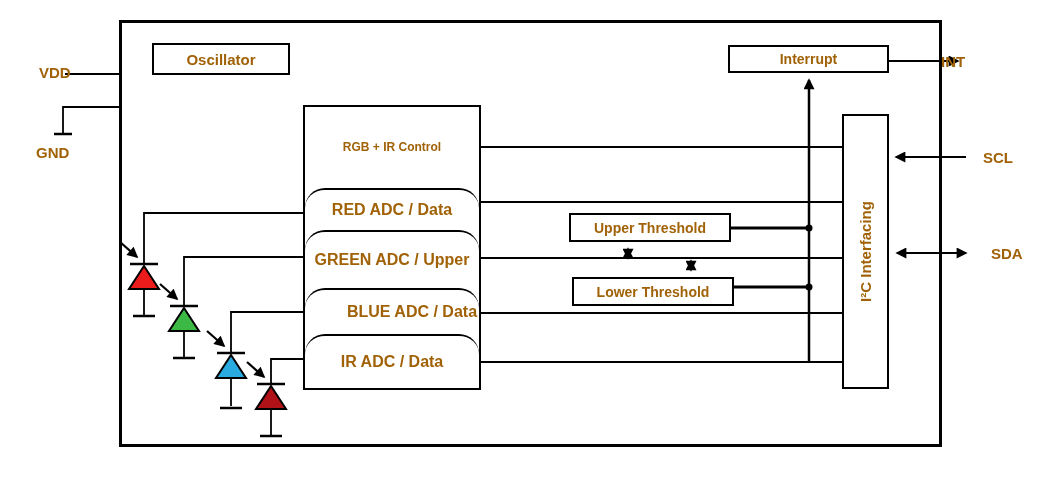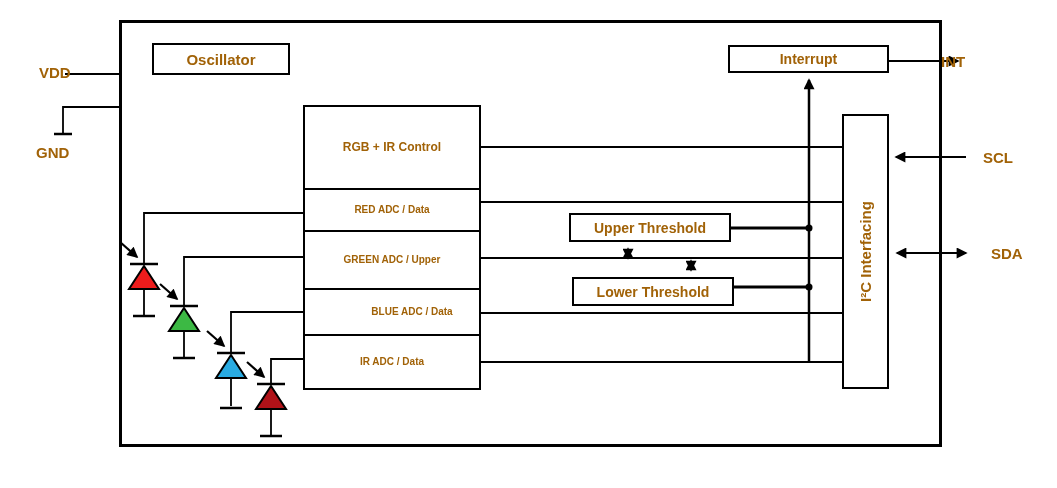--- a/index.html
+++ b/index.html
@@ -17,21 +17,21 @@
     position:absolute;background:#fff;border:2.5px solid #000;box-sizing:border-box;
     display:flex;align-items:center;justify-content:center;
     font-weight:bold;text-align:center;z-index:3;
   }
   .oscillator{left:152px;top:43px;width:138px;height:32px;font-size:15px;}
   .control-block{
     left:303px;top:105px;width:178px;height:285px;
     display:flex;flex-direction:column;align-items:stretch;justify-content:flex-start;
   }
   .control-header{height:85px;display:flex;align-items:center;justify-content:center;font-size:12px;}
-  .adc-row{display:flex;align-items:center;justify-content:center;border-top:2.5px solid #000;font-size:10px;}
+  .adc-row{display:flex;align-items:center;justify-content:center;border-top:2.5px solid #000;font-size:16px;border-radius:20px;}
   .row-red{height:42px;}
   .row-green{height:59px;}
   .row-blue{height:46px;padding-left:40px;}
   .row-ir{height:55px;}
   .upper-threshold{left:569px;top:213px;width:162px;height:29px;font-size:14px;justify-content:center;}
   .lower-threshold{left:572px;top:277px;width:162px;height:29px;font-size:14px;}
   .interrupt{left:728px;top:45px;width:161px;height:28px;font-size:14px;}
   .i2c{left:842px;top:114px;width:47px;height:275px;font-size:15px;}
   .i2c .rot{transform:rotate(-90deg);white-space:nowrap;}
   .pin-label{

